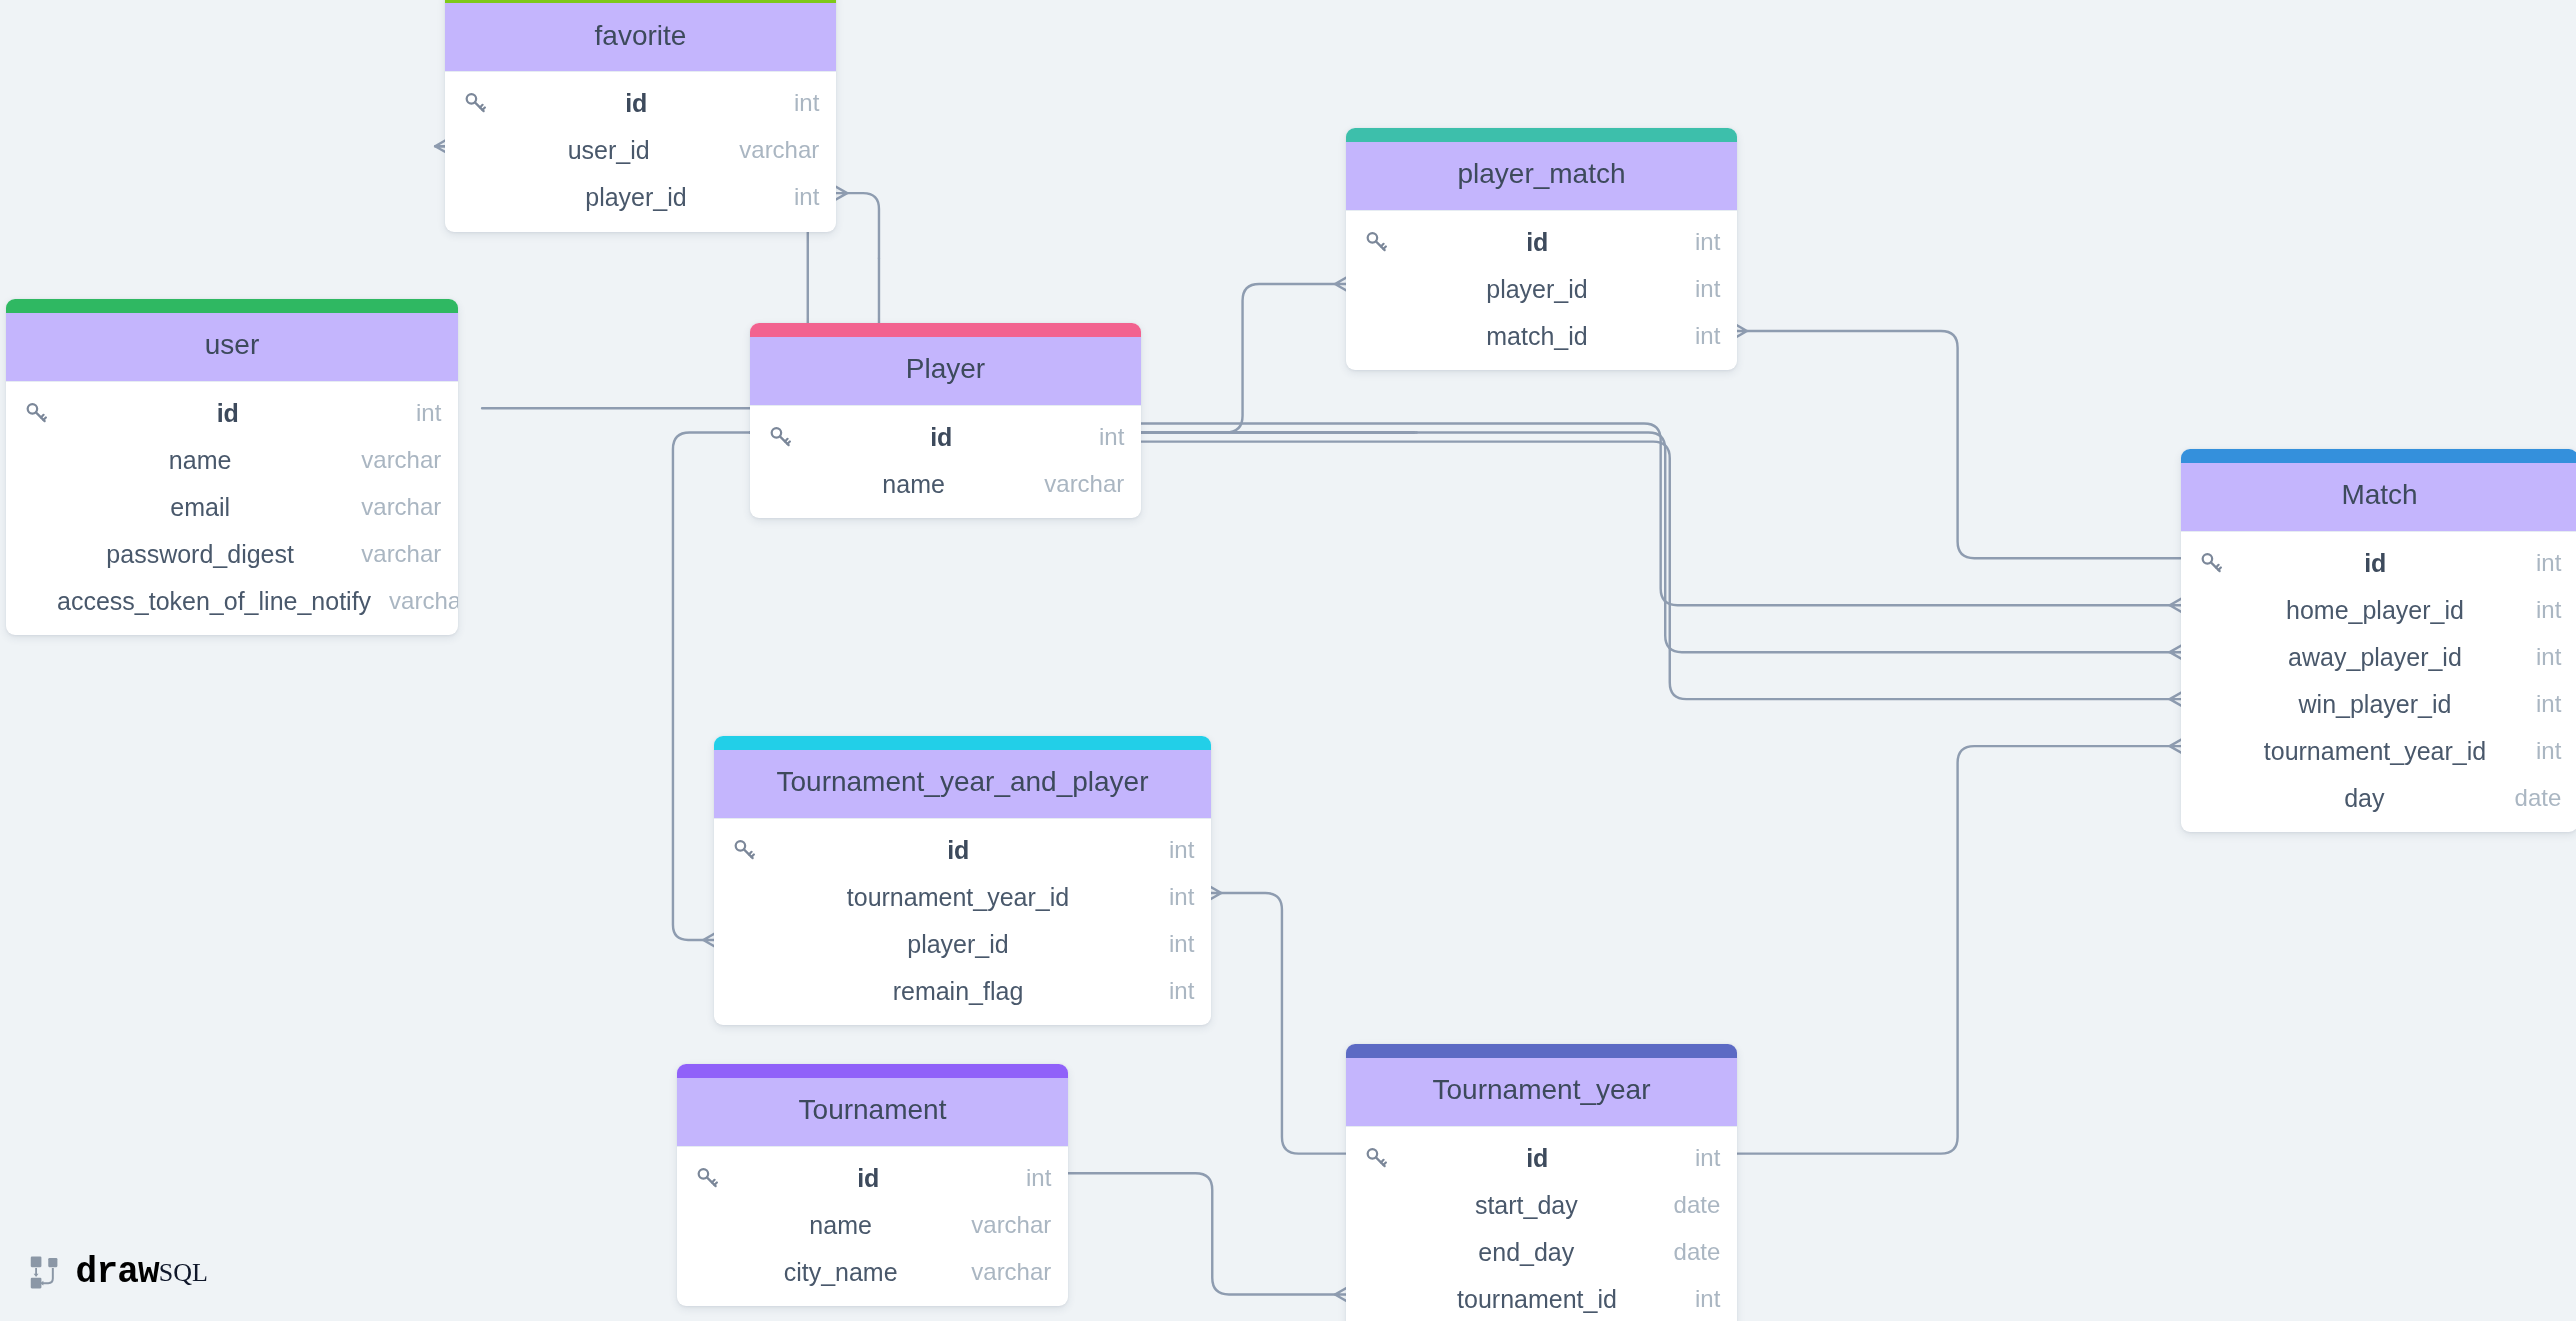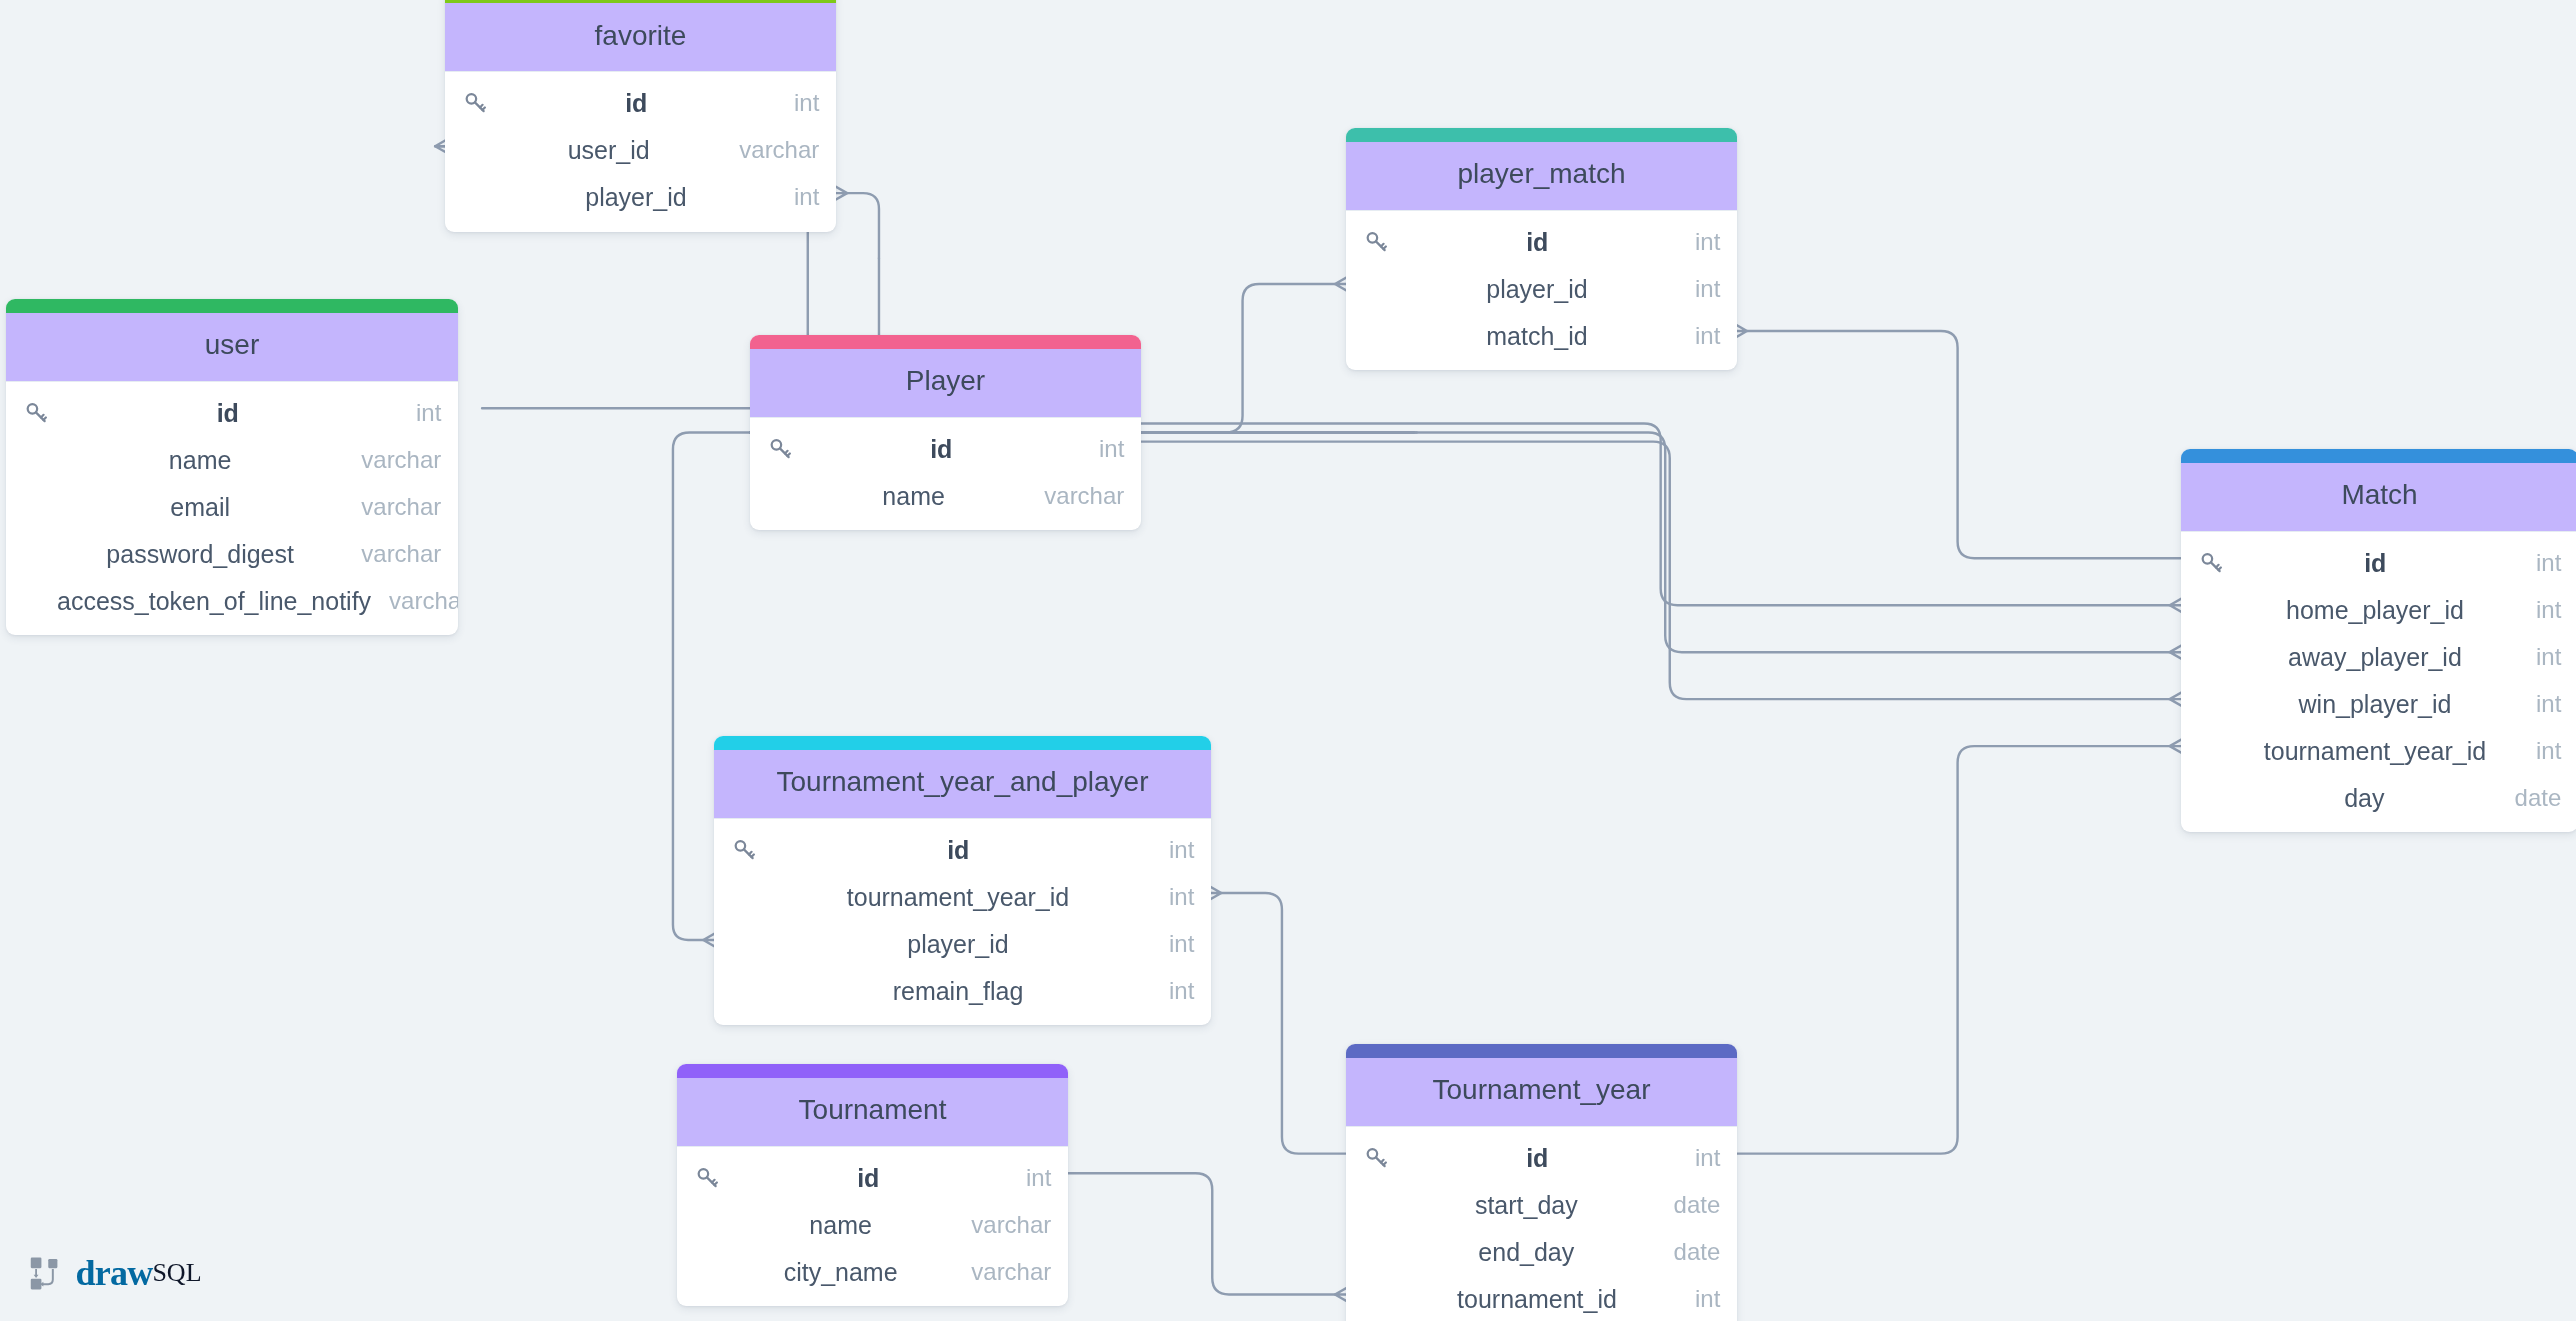--- a/index.html
+++ b/index.html
@@ -43,21 +43,21 @@
   }
   .col .cname { flex: 1; text-align: center; }
   .col.pk .cname { font-weight: bold; color: #3d4a5c; }
   .col .ctype { color: #aab6c2; font-size: 24px; margin-left: 18px; text-align: right; }
   .keyicon { width: 26px; height: 26px; margin-right: 7.6px; flex: 0 0 auto; }
   .col:not(.pk) .cname { margin-left: 33px; }
 
   
   #logo { position: absolute; left: 30px; top: 1252px; display: flex; align-items: center; }
   #logo .mark { width: 35px; height: 35px; margin-right: 10.6px; }
-  #logo .w1 { font-family: Liberation Serif, serif; font-weight: bold; font-size: 36px; color: #0369a1; letter-spacing: -0.8px; }
+  #logo .w1 { font-family: Liberation Mono, monospace; font-weight: bold; font-size: 36px; color: #000000; letter-spacing: -0.8px; }
   #logo .w2 { font-family: "Liberation Serif", serif; font-size: 26px; color: #0f172a; letter-spacing: 0px; }
 </style>
 </head>
 <body>
 
 <div id="canvas">
 
   <svg id="links" viewBox="0 0 3400 1744" xmlns="http://www.w3.org/2000/svg">
       <path d="M636,539 L1044,539 Q1066,539 1066,517 L1066,280 Q1066,277 1063,277 L1060,277"></path>
       <path d="M1060,277 L1060,215 Q1060,193 1038,193 L574,193"></path>
@@ -144,21 +144,21 @@
           <div class="col">
             <span class="cname">password_digest</span>
             <span class="ctype">varchar</span>
           </div>
           <div class="col">
             <span class="cname">access_token_of_line_notify</span>
             <span class="ctype">varchar</span>
           </div>
         </div>
       </div>
-      <div class="table" style="left: 750px; top: 323px; width: 391px; margin-top: 12px;">
+      <div class="table" style="left: 750px; top: 323px; width: 391px;">
         <div class="accent" style="background: rgb(242, 98, 143);"></div>
         <div class="tname">Player</div>
         <div class="cols">
           <div class="col pk">
             <span class="keyicon"><svg viewBox="0 0 34 34" width="26" height="26">
                 <g fill="none" stroke="#7b8799" stroke-width="2.9" stroke-linecap="round">
                   <circle cx="11" cy="11.5" r="6.2"></circle>
                   <path d="M15.6 16.2 L27 27.6"></path>
                   <path d="M22.2 22.8 L25.6 19.4"></path>
                   <path d="M25.4 26 L28.6 22.8"></path>

